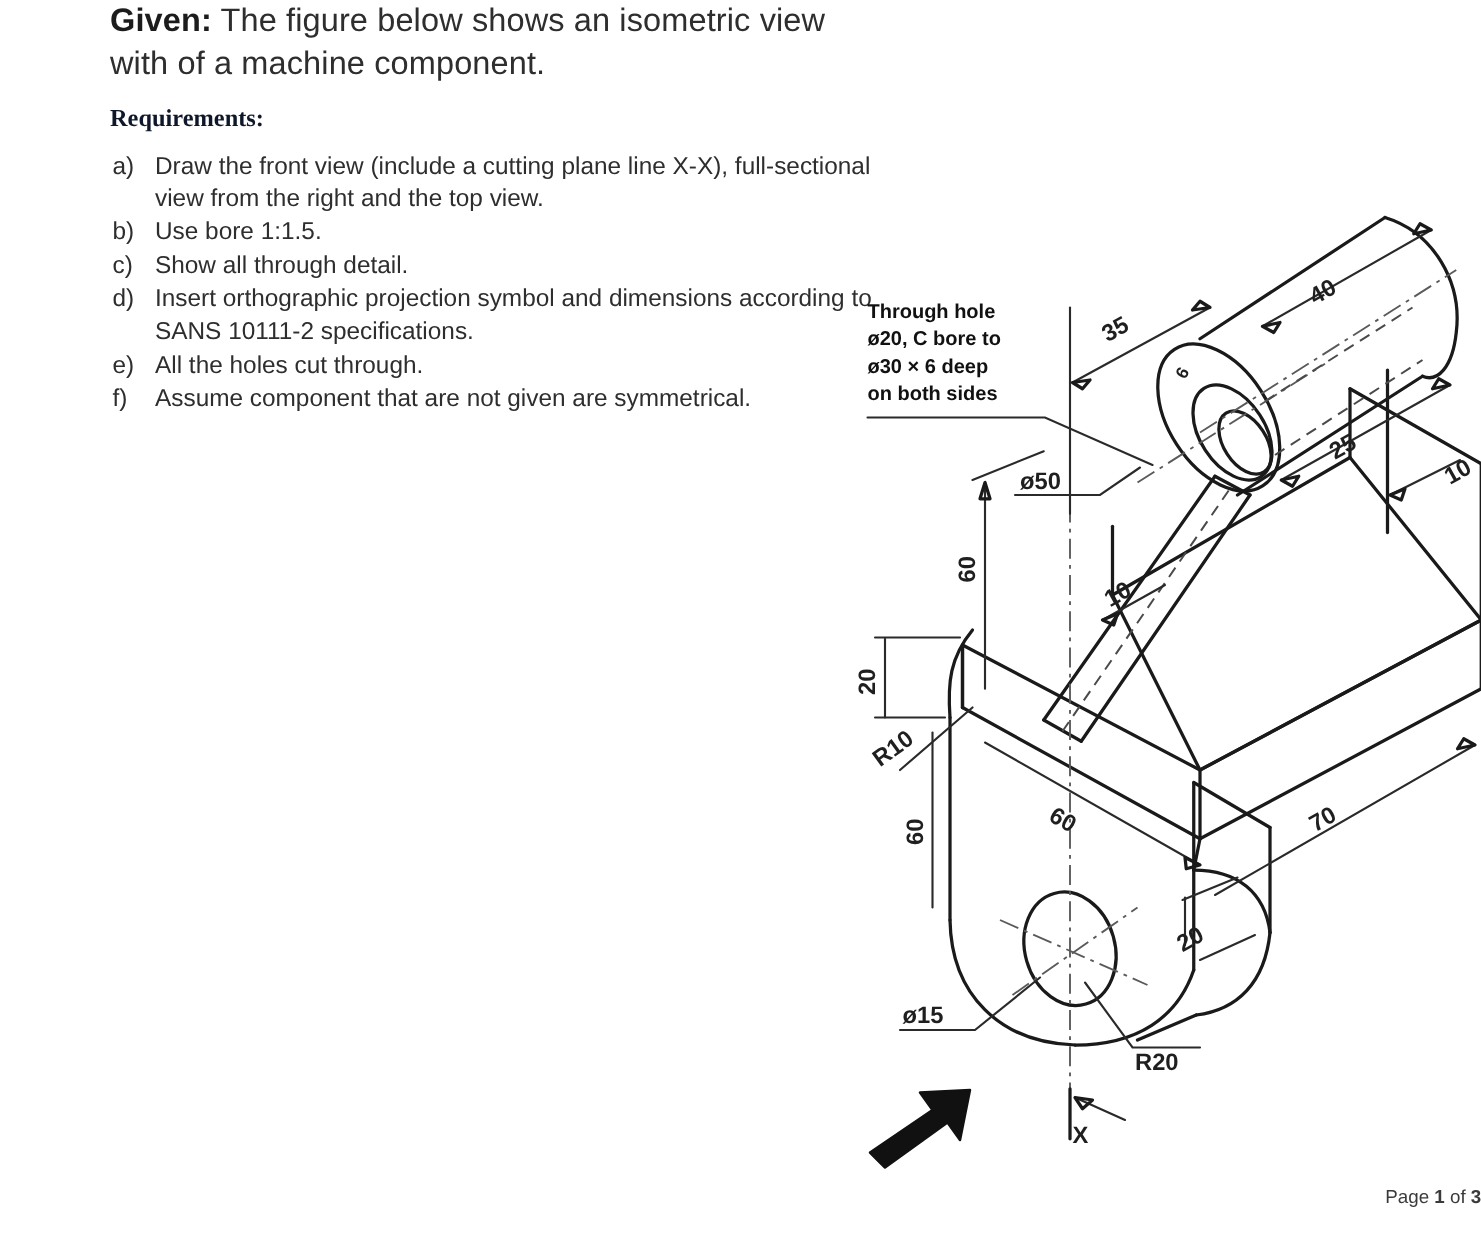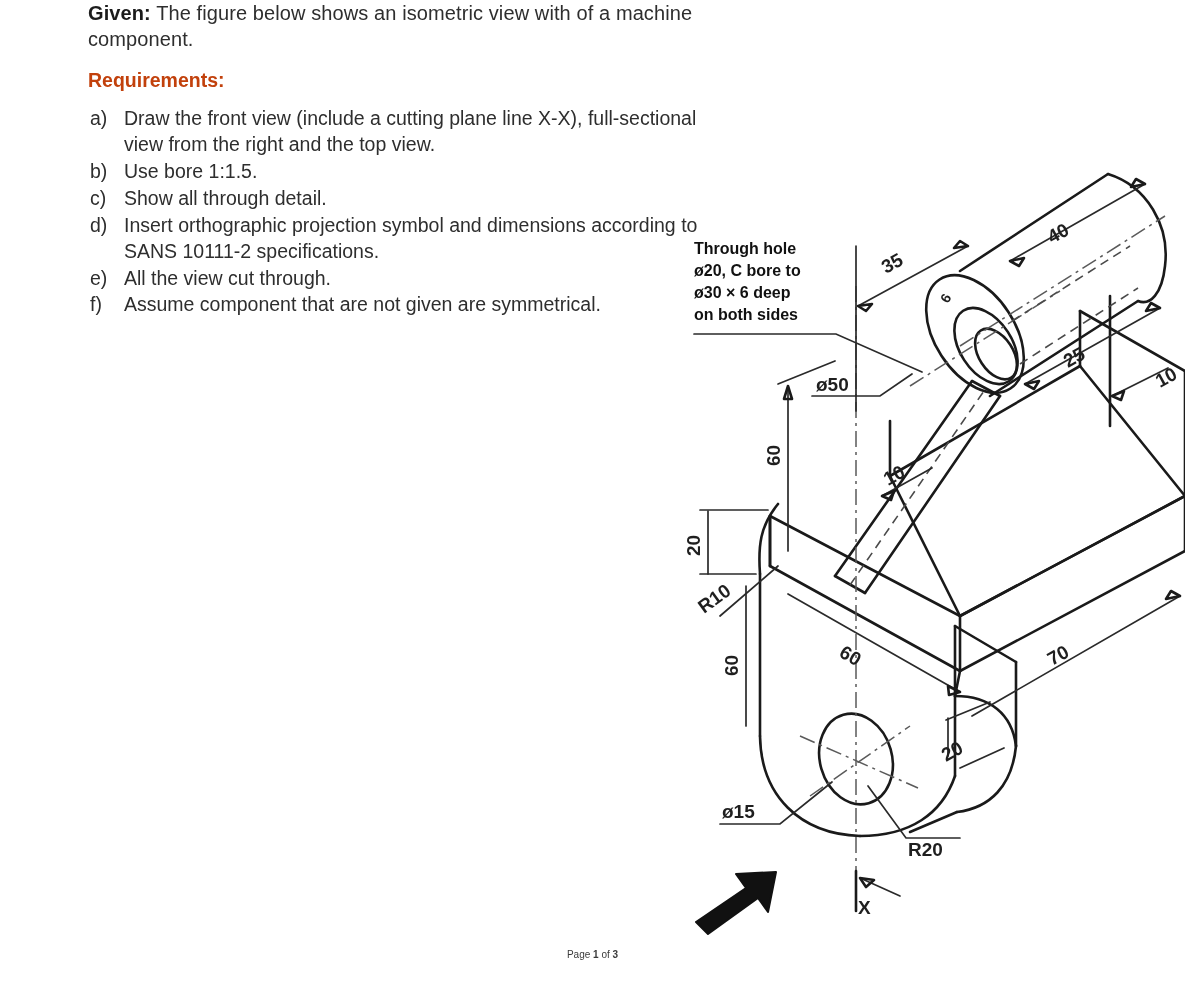--- a/index.html
+++ b/index.html
@@ -19,36 +19,37 @@
 
   
   .text-col {
     position: absolute;
     left: 88px;
     top: 0px;
     width: 620px;
   }
 
   .para {
-    font-size: 20px;
+    font-size: 26px;
     line-height: 1.30;
     margin: 0 0 17px 0;
     color: #2e2e2e;
     letter-spacing: 0.1px;
   }
   .para .lead {
     font-weight: bold;
     color: #1c1c1c;
   }
 
   .req-heading {
     font-size: 19.5px;
     font-weight: bold;
-    color: #c2410c;
+    color: #0f172a;
     margin: 0 0 14px 0;
+    font-family: Liberation Serif, serif;
   }
 
   ul.req-list {
     list-style: none;
     margin: 0;
     padding: 0;
   }
   ul.req-list li {
     display: flex;
     align-items: flex-start;
@@ -77,22 +78,22 @@
   .drawing-wrap svg {
     display: block;
   }
 
   
   .footer {
     position: absolute;
     left: 0;
     top: 949px;
     width: 1185px;
-    text-align: center;
-    font-size: 10px;
+    text-align: right;
+    font-size: 15px;
     color: #3a3a3a;
     font-family: "Liberation Sans", sans-serif;
   }
   .footer .b { font-weight: bold; }
 
   
   .dim {
     font-family: "Liberation Sans", sans-serif;
     font-size: 19px;
     font-weight: bold;
@@ -162,21 +163,21 @@
     <li>
       <span class="marker">c)</span>
       <span class="body">Show all through detail.</span>
     </li>
     <li>
       <span class="marker">d)</span>
       <span class="body">Insert orthographic projection symbol and dimensions according to SANS 10111-2 specifications.</span>
     </li>
     <li>
       <span class="marker">e)</span>
-      <span class="body">All the view cut through.</span>
+      <span class="body">All the holes cut through.</span>
     </li>
     <li>
       <span class="marker">f)</span>
       <span class="body">Assume component that are not given are symmetrical.</span>
     </li>
   </ul>
 </div>
 
 <div class="drawing-wrap">
 <svg width="525" height="840" viewBox="0 0 525 840" xmlns="http://www.w3.org/2000/svg">

